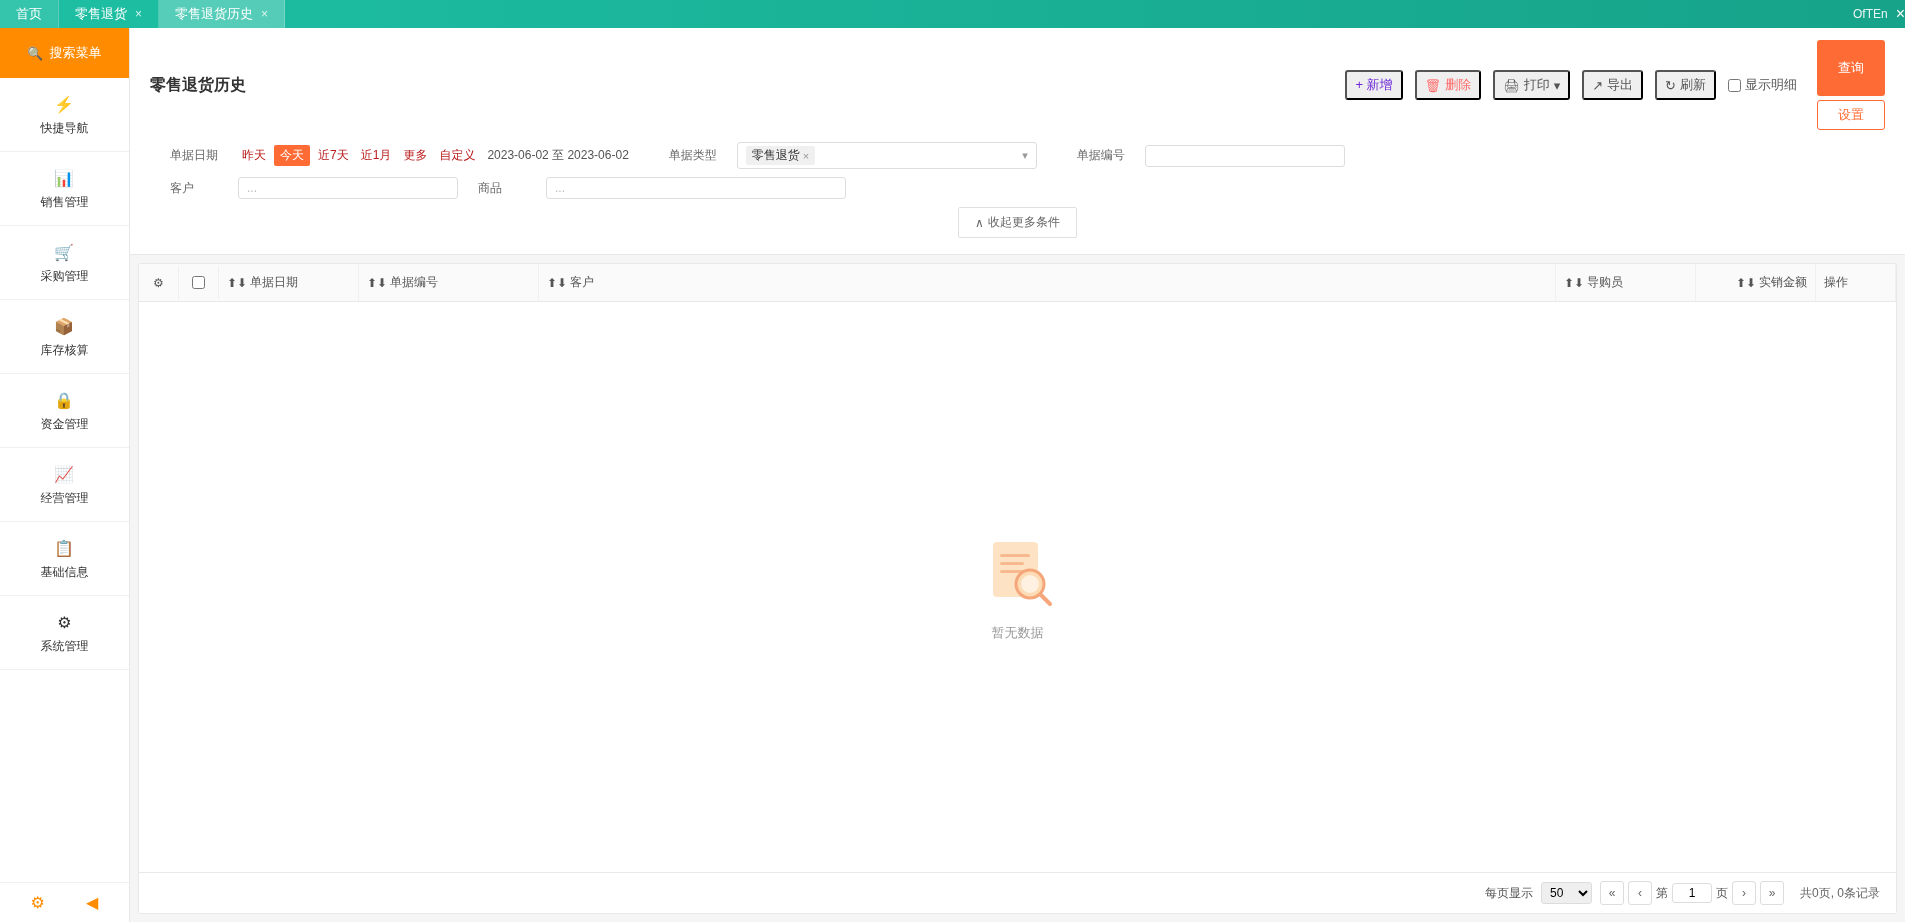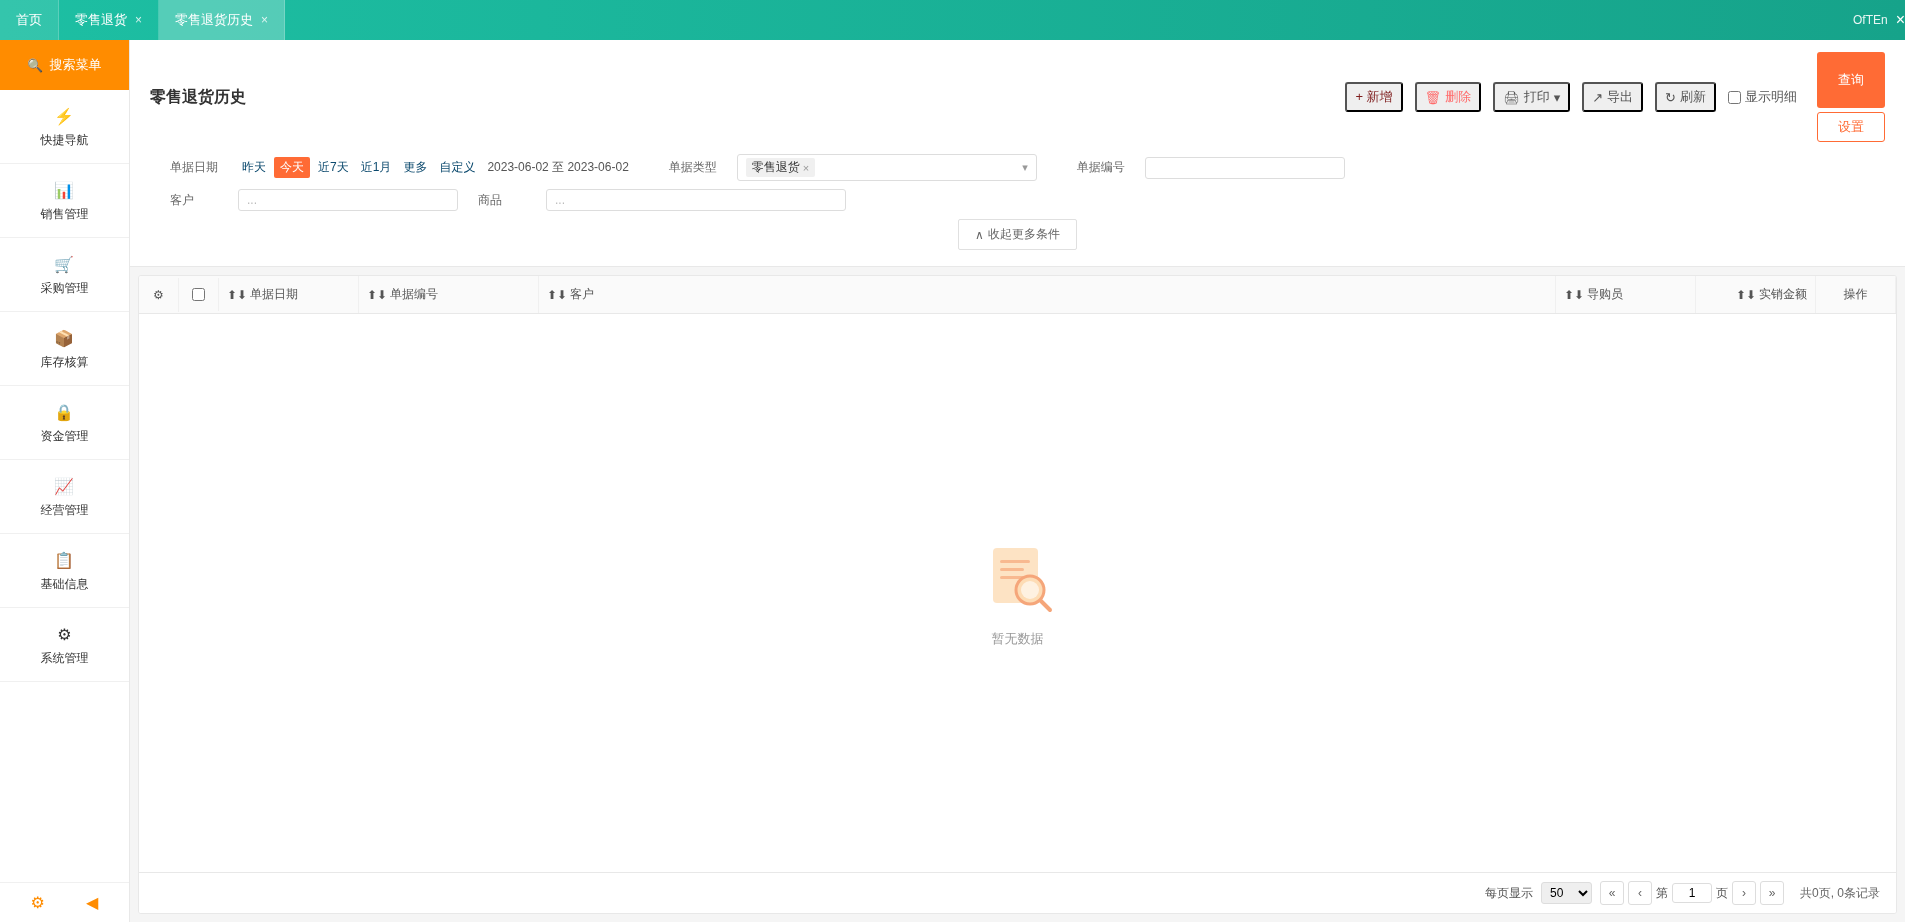--- a/index.html
+++ b/index.html
@@ -1,20 +1,20 @@
 <!DOCTYPE html>
 <html><head>
   <meta charset="utf-8">
   <style>
     * { box-sizing: border-box; margin: 0; padding: 0; font-family: 'Microsoft YaHei', Arial, sans-serif; }
     body { width: 1905px; height: 922px; overflow: hidden; display: flex; flex-direction: column; background: #f5f5f5; }
 
     
     .top-bar {
-      height: 40px;
+      height: 28px;
       background: linear-gradient(90deg, #1DBFA3, #16a38a);
       display: flex;
       align-items: stretch;
       flex-shrink: 0;
     }
     .top-bar-tabs {
       display: flex;
       align-items: stretch;
       flex: 1;
     }
@@ -149,21 +149,21 @@
     .toolbar-btn {
       display: flex;
       align-items: center;
       gap: 4px;
       font-size: 13px;
       cursor: pointer;
       color: #555;
       padding: 4px 8px;
       border-radius: 3px;
     }
-    .toolbar-btn.new-btn { color: #7f1d1d; }
+    .toolbar-btn.new-btn { color: #6d28d9; }
     .toolbar-btn.del-btn { color: #ff6b6b; }
     .btn-query {
       background: #FF6B35;
       color: #fff;
       border: none;
       padding: 19px 20px;
       border-radius: 3px;
       cursor: pointer;
       font-size: 13px;
     }
@@ -205,21 +205,21 @@
       flex-shrink: 0;
     }
     .filter-date-options {
       display: flex;
       align-items: center;
       gap: 4px;
       flex-shrink: 0;
     }
     .date-opt {
       font-size: 12px;
-      color: #0c4a6e;
+      color: #b91c1c;
       cursor: pointer;
       padding: 2px 4px;
     }
     .date-opt.active {
       background: #FF6B35;
       color: #fff;
       border-radius: 2px;
       padding: 2px 6px;
     }
     .date-range {
@@ -327,21 +327,21 @@
       border-right: 1px solid #f0f0f0;
       white-space: nowrap;
     }
     .th.settings { width: 40px; justify-content: center; }
     .th.checkbox { width: 40px; justify-content: center; }
     .th.date { flex: 0 0 140px; }
     .th.billno { flex: 0 0 180px; }
     .th.customer { flex: 1; }
     .th.guide { flex: 0 0 140px; }
     .th.amount { flex: 0 0 120px; justify-content: flex-end; }
-    .th.action { flex: 0 0 80px; justify-content: center; }
+    .th.action { flex: 0 0 80px; justify-content: flex-start; }
 
     
     .empty-state {
       flex: 1;
       display: flex;
       flex-direction: column;
       align-items: center;
       justify-content: center;
       gap: 12px;
     }

